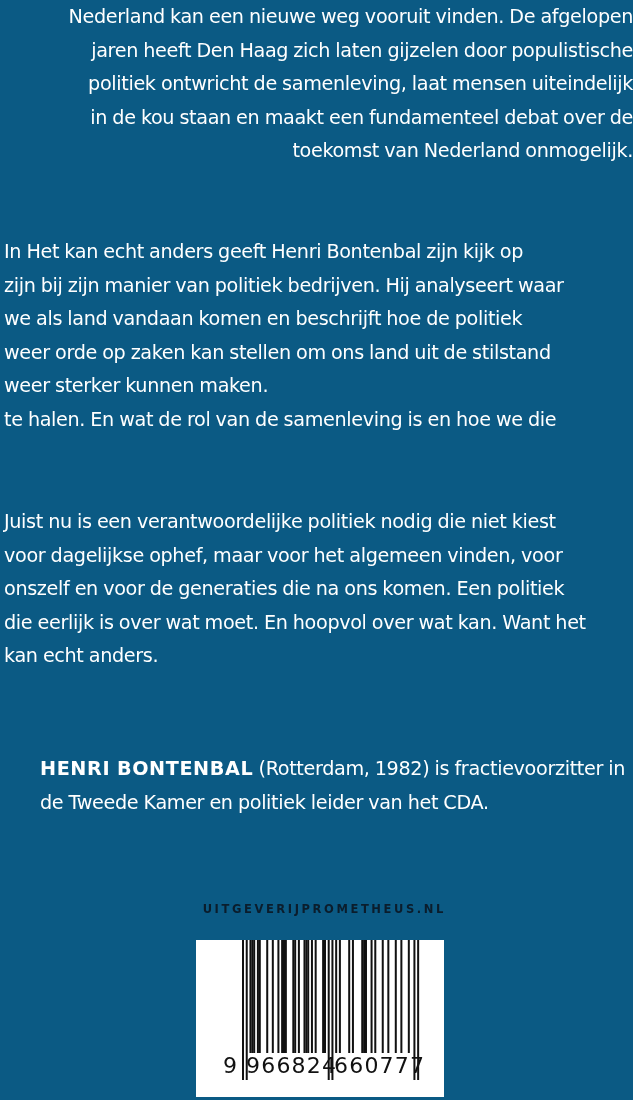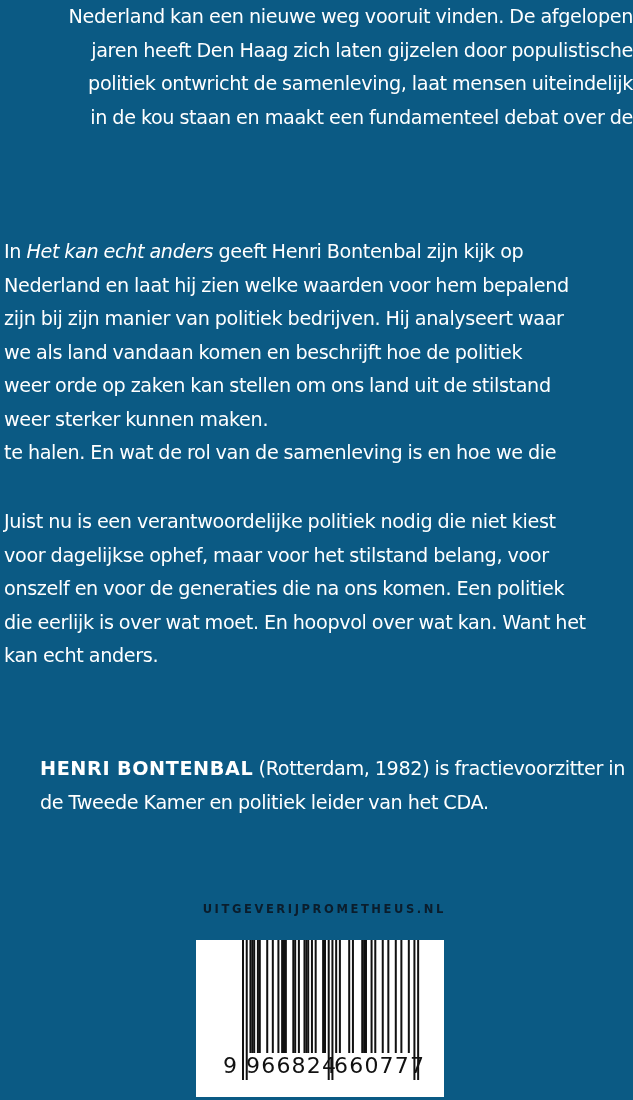--- a/index.html
+++ b/index.html
@@ -26,21 +26,21 @@
       word-spacing: -0.5px;
     }
     .line {
       display: block;
       white-space: nowrap;
     }
     #para1 { top: 0px; text-align: right; }
     #para2 { top: 235px; }
     #para3 { top: 505px; }
     #bio   { top: 752px; margin-left: 36px; }
-    .italic { font-style: italic; }
+    .italic { }
     .bold-name {
       font-weight: bold;
       letter-spacing: 0.6px;
     }
     .publisher {
       position: absolute;
       top: 902px;
       left: 198px;
       width: 248px;
       text-align: right;
@@ -77,35 +77,35 @@
     #isbn-right { left: 334px; }
   </style>
 </head>
 <body>
 
 <div class="text-block" id="para1">
   <span class="line">Nederland kan een nieuwe weg vooruit vinden. De afgelopen</span>
   <span class="line">jaren heeft Den Haag zich laten gijzelen door populistische</span>
   <span class="line">politiek ontwricht de samenleving, laat mensen uiteindelijk</span>
   <span class="line">in de kou staan en maakt een fundamenteel debat over de</span>
+  <span class="line">toekomst van Nederland onmogelijk.</span>
 </div>
 
 <div class="text-block" id="para2">
   <span class="line"><span>In </span><span class="italic">Het kan echt anders</span><span> geeft Henri Bontenbal zijn kijk op</span></span>
-  <span class="line">Nederland en laat hij zien welke waarden voor hem bepalend</span>
   <span class="line">zijn bij zijn manier van politiek bedrijven. Hij analyseert waar</span>
   <span class="line">we als land vandaan komen en beschrijft hoe de politiek</span>
   <span class="line">weer orde op zaken kan stellen om ons land uit de stilstand</span>
   <span class="line">weer sterker kunnen maken.</span>
   <span class="line">te halen. En wat de rol van de samenleving is en hoe we die</span>
 </div>
 
 <div class="text-block" id="para3">
   <span class="line">Juist nu is een verantwoordelijke politiek nodig die niet kiest</span>
-  <span class="line">voor dagelijkse ophef, maar voor het stilstand belang, voor</span>
+  <span class="line">voor dagelijkse ophef, maar voor het algemeen vinden, voor</span>
   <span class="line">onszelf en voor de generaties die na ons komen. Een politiek</span>
   <span class="line">die eerlijk is over wat moet. En hoopvol over wat kan. Want het</span>
   <span class="line">kan echt anders.</span>
 </div>
 
 <div class="text-block" id="bio">
   <span class="line"><span class="bold-name">HENRI BONTENBAL</span><span> (Rotterdam, 1982) is fractievoorzitter in</span></span>
   <span class="line">de Tweede Kamer en politiek leider van het CDA.</span>
 </div>
 

